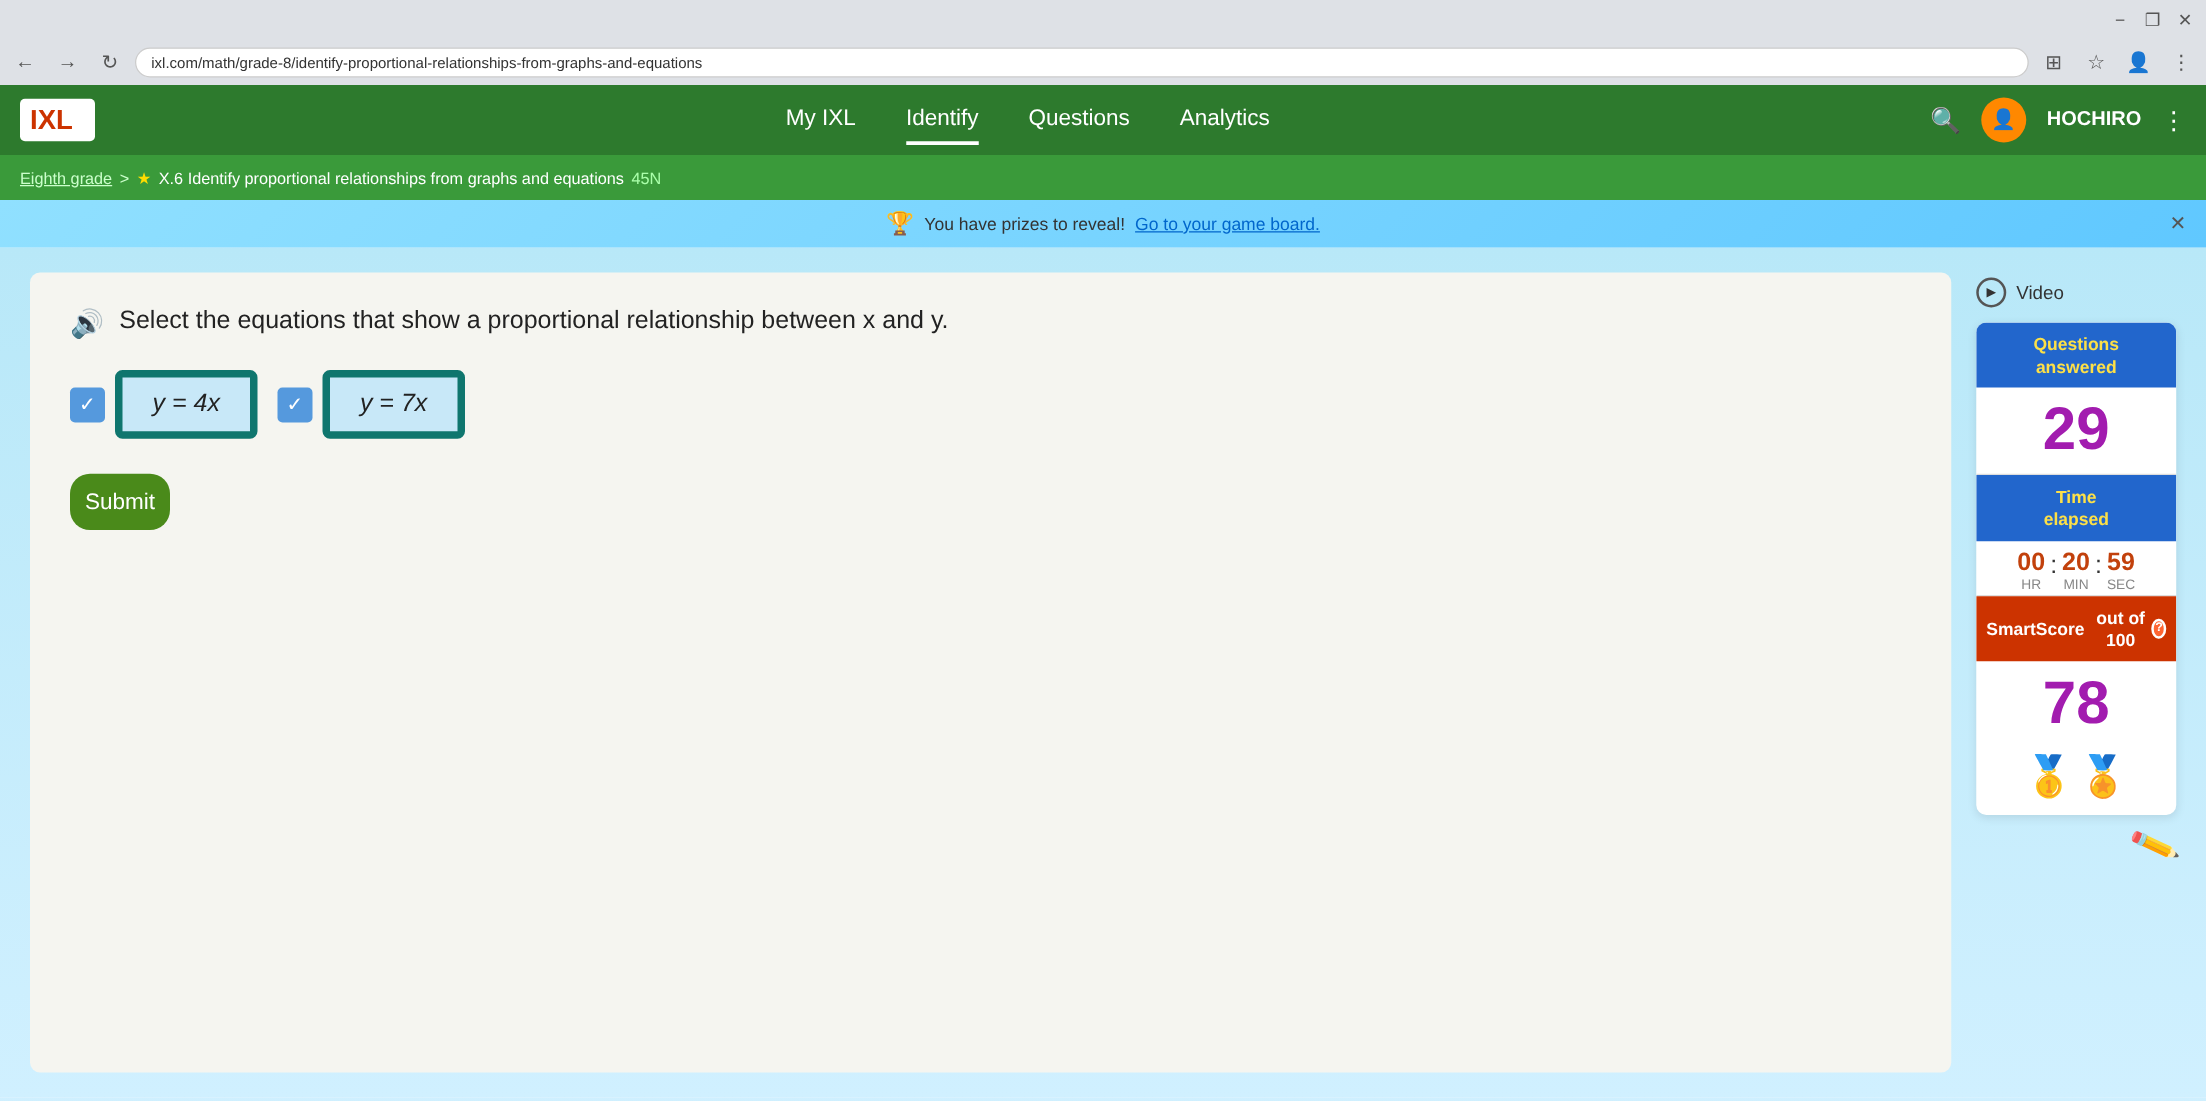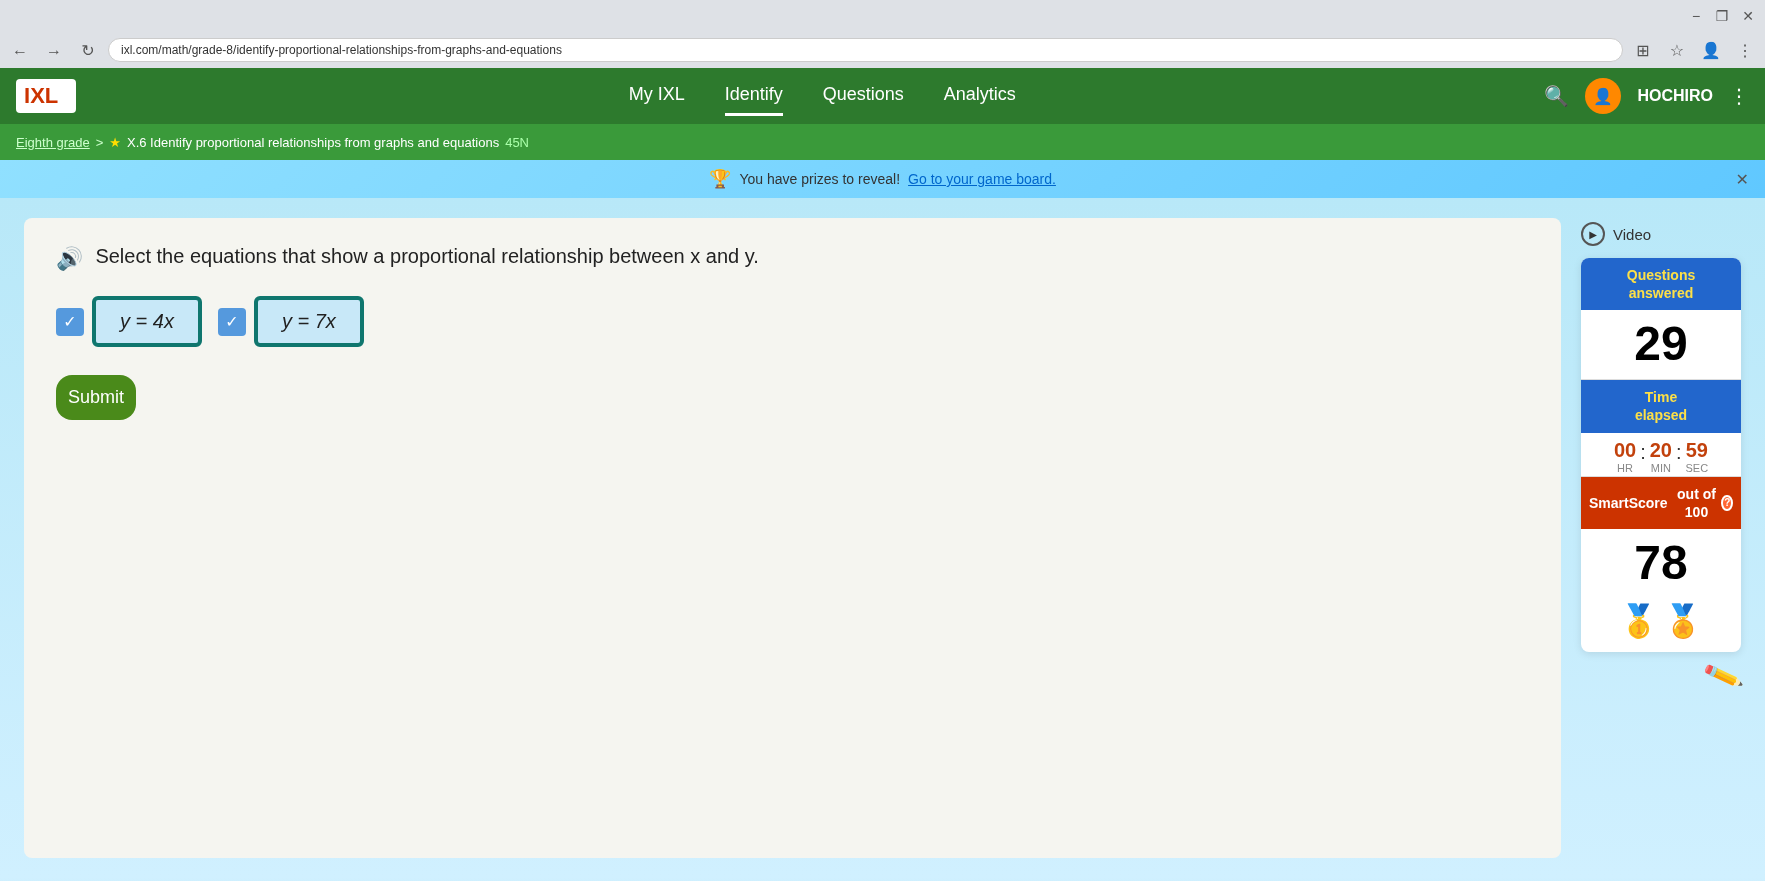--- a/index.html
+++ b/index.html
@@ -252,21 +252,21 @@
       border-radius: 4px;
       display: flex;
       align-items: center;
       justify-content: center;
       color: white;
       font-size: 16px;
       cursor: pointer;
     }
     .option-box {
       background: #c8e8f8;
-      border: 4px solid #0f766e;
+      border: 6px solid #0f766e;
       border-radius: 6px;
       padding: 10px 24px;
       font-size: 20px;
       color: #222;
       min-width: 100px;
       text-align: center;
       font-style: italic;
     }
 
     .submit-btn {
@@ -329,21 +329,21 @@
       text-align: center;
       padding: 8px;
       font-size: 14px;
       font-weight: bold;
       line-height: 1.3;
     }
     .stat-value {
       text-align: center;
       font-size: 48px;
       font-weight: bold;
-      color: #000000;
+      color: #a21caf;
       padding: 8px 4px;
       line-height: 1.1;
     }
     .stat-divider {
       height: 1px;
       background: #ddd;
     }
     .time-values {
       display: flex;
       justify-content: center;

